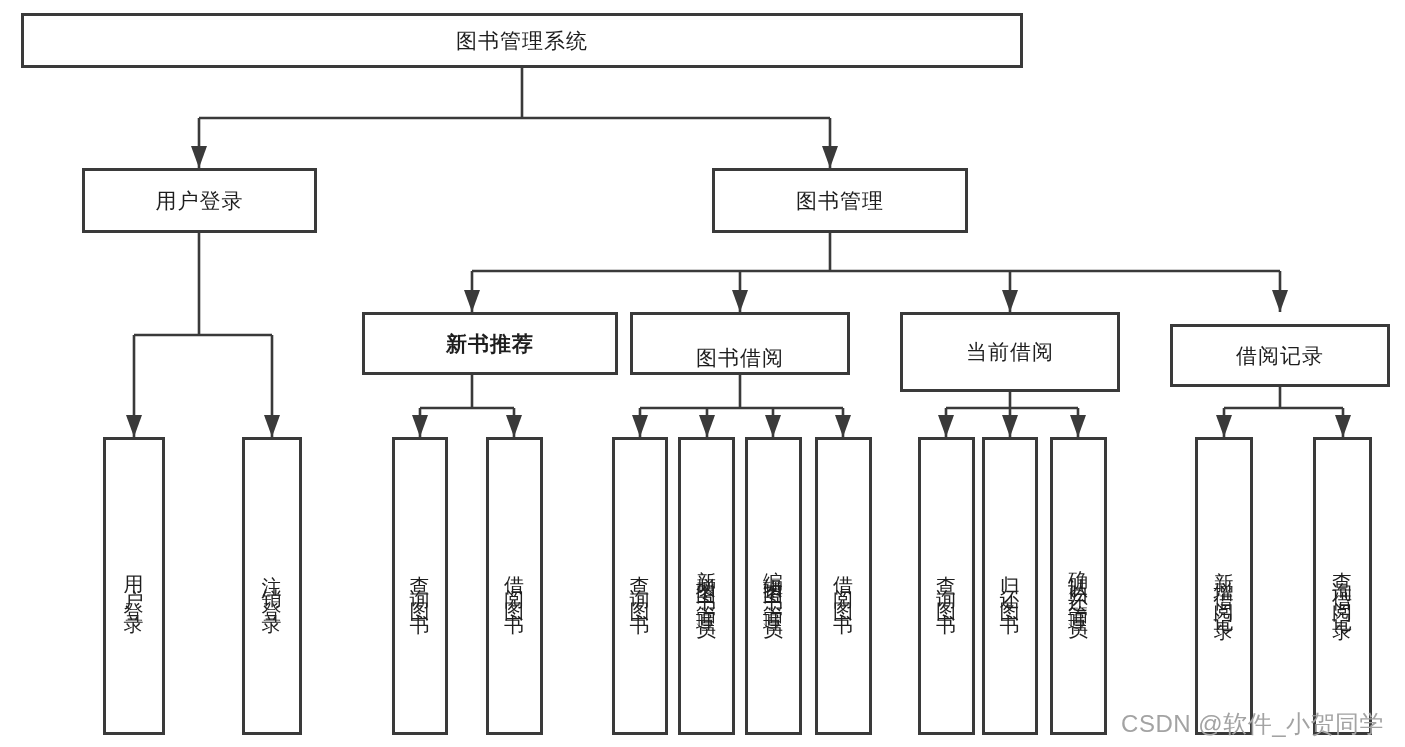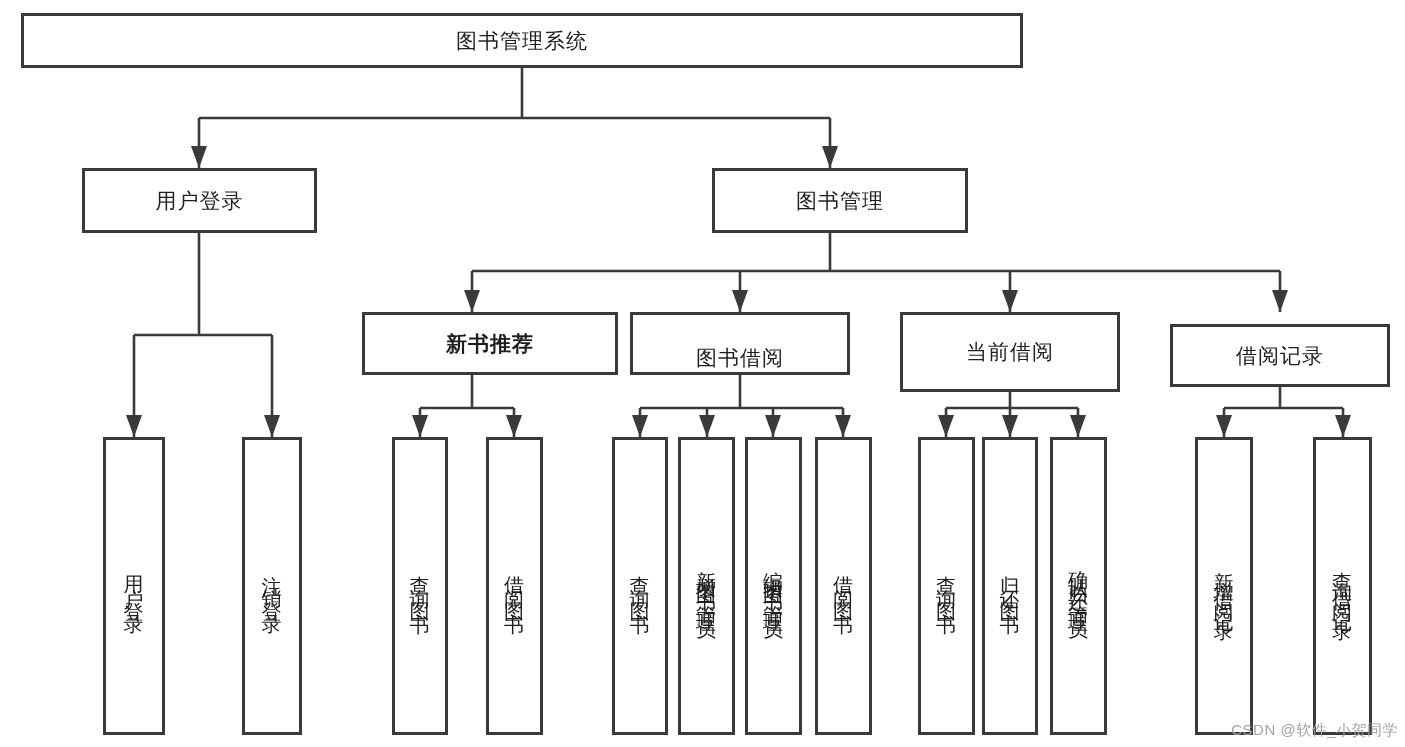--- a/index.html
+++ b/index.html
@@ -40,23 +40,23 @@
     text-orientation:mixed;
     font-size:20px;
     color:var(--ink);
     letter-spacing:13px;
     line-height:1;
   }
   .vlabel.medium{letter-spacing:10px;}
   .vlabel.dense{letter-spacing:7px;}
   .watermark{
     position:absolute;
-    right:7px;
+    right:21px;
     bottom:7px;
-    font-size:15px;
+    font-size:24px;
     color:var(--wm);
     z-index:6;
     letter-spacing:0.5px;
     white-space:nowrap;
   }
 </style>
 </head>
 <body>
 
 <div class="stage">

